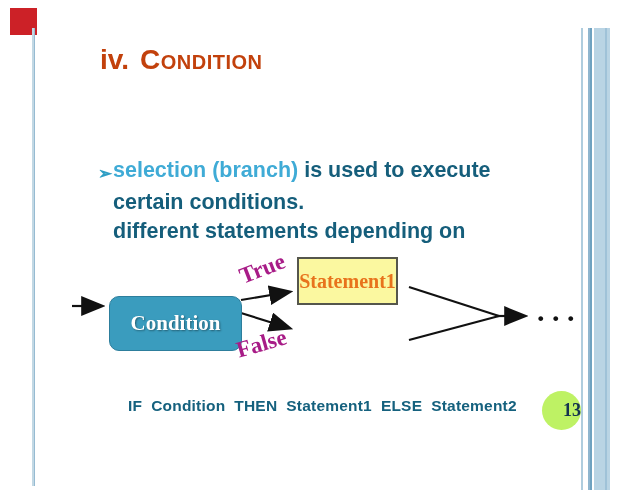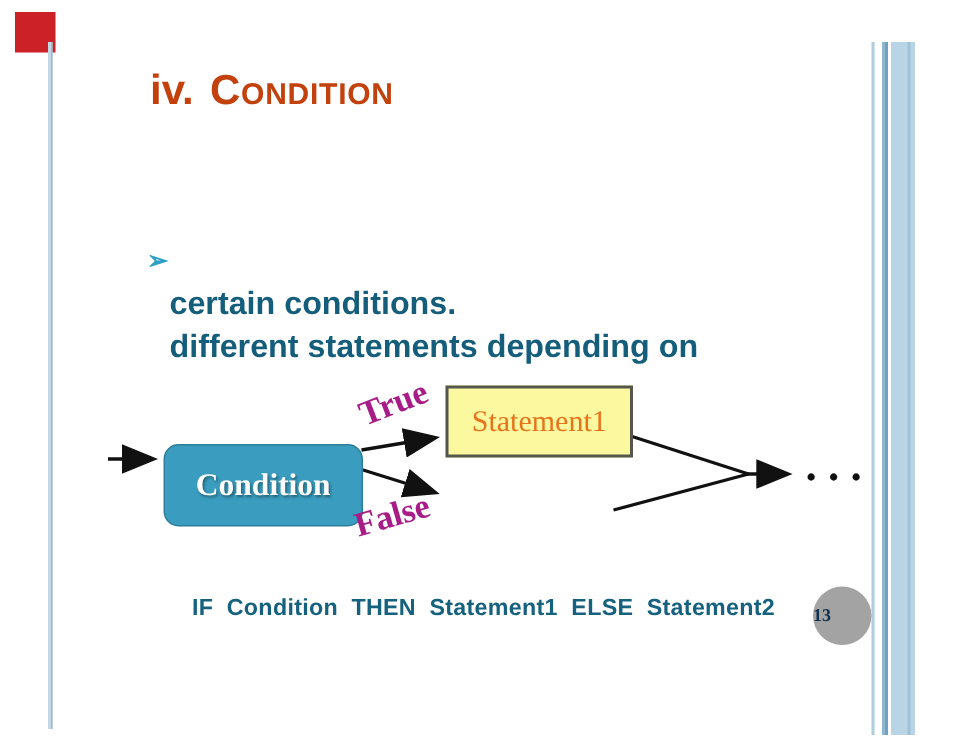--- a/index.html
+++ b/index.html
@@ -32,39 +32,39 @@
   .bullet .hl{color:#3fabd6;white-space:pre;}
   .bullet .ind{padding-left:15px;}
   .bullet .rest{white-space:pre;}
   
   .arrows{position:absolute;left:0;top:0;width:638px;height:493px;pointer-events:none;}
   .cond-box{position:absolute;left:109px;top:296px;width:131px;height:53px;
     background:#3a9cbe;border:1px solid #2d7e9c;border-radius:10px;
     display:flex;align-items:center;justify-content:center;
     font-family:"Liberation Serif",serif;font-weight:bold;font-size:21px;color:#ffffff;
     text-shadow:1px 1px 2px rgba(0,0,0,0.40);}
-  .stmt-box{position:absolute;left:297px;width:125px;height:48px;
+  .stmt-box{position:absolute;left:297px;width:101px;height:48px;
     background:#fbf8a0;border:2px solid #55564c;box-sizing:border-box;
     display:flex;align-items:center;justify-content:center;
-    font-family:"Liberation Serif",serif;font-weight:normal;font-size:20px;color:#e8731c;}
+    font-family:"Liberation Serif",serif;font-weight:bold;font-size:20px;color:#e8731c;}
   .stmt1{top:257px;}
   .stmt2{top:320px;}
   .branch-label{position:absolute;font-family:"Liberation Serif",serif;
     font-weight:bold;font-size:23px;color:#a81c87;}
   .true-label{left:239px;top:256px;transform:rotate(-21deg);}
   .false-label{left:236px;top:331px;transform:rotate(-16deg);}
   .ellipsis{position:absolute;left:537px;top:296px;font-family:"Liberation Serif",serif;
     font-weight:bold;font-size:30px;line-height:30px;color:#111111;white-space:pre;}
   
   .pseudo{position:absolute;left:128px;top:397px;font-weight:bold;font-size:15.5px;
     color:#15617e;white-space:pre;letter-spacing:0.2px;text-align:center;}
   
   .page-badge{position:absolute;left:542px;top:391px;width:39px;height:39px;border-radius:50%;
-    background:#a3a3a3;display:flex;align-items:center;justify-content:flex-start;
-    font-family:"Liberation Serif",serif;font-weight:bold;font-size:12px;color:#14324f;}
+    background:#bef264;display:flex;align-items:center;justify-content:flex-end;
+    font-family:"Liberation Serif",serif;font-weight:bold;font-size:18px;color:#14324f;}
 </style>
 </head>
 <body>
 
 <div class="slide">
 
   <div class="red-square"></div>
   <div class="left-line"></div>
   <div class="rbar a"></div>
   <div class="rbar b"></div>
@@ -75,20 +75,21 @@
   <div class="title">
     <div class="numeral">iv.</div>
     <div>
       <div class="tline">Condition</div>
     </div>
   </div>
 
   <div class="bullet">
     <div class="row">
       <span class="marker">➢</span>
+      <span><span class="hl">selection (branch) </span><span class="rest">is used to execute</span></span>
     </div>
     <div class="ind">certain conditions.</div>
     <div class="ind">different statements depending on</div>
   </div>
 
   <svg class="arrows" viewBox="0 0 638 493">
     <defs>
       <marker id="ah" markerWidth="11" markerHeight="9" refX="9" refY="4.5" orient="auto">
         <path d="M0,0 L11,4.5 L0,9 z" fill="#111111"></path>
       </marker>

